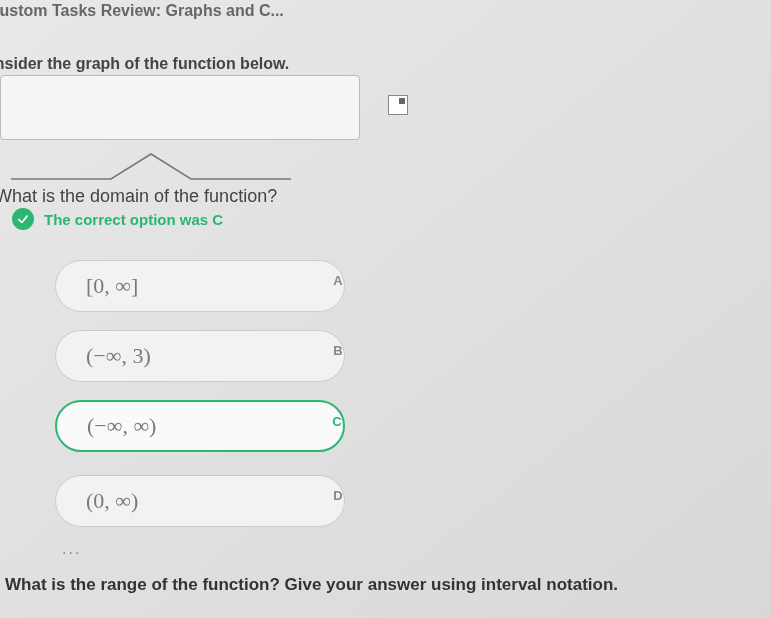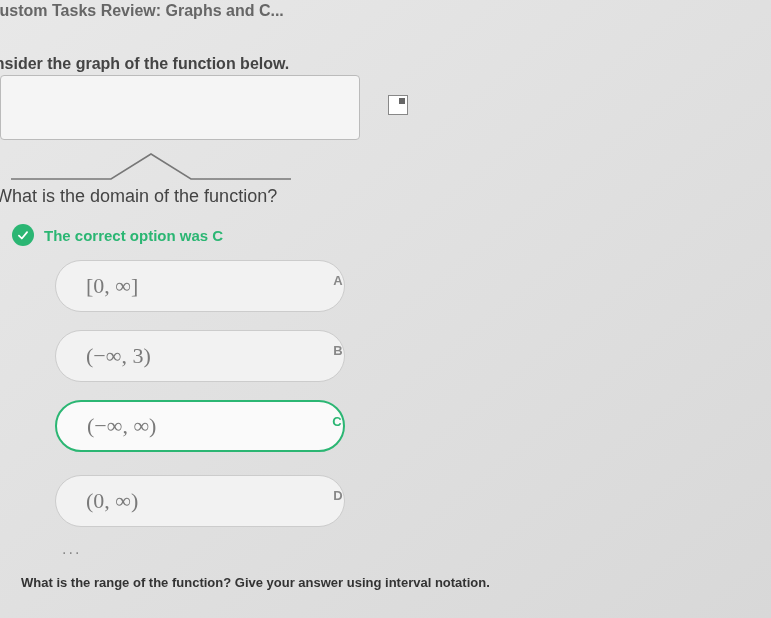--- a/index.html
+++ b/index.html
@@ -70,21 +70,21 @@
     .question1 {
       position: absolute;
       top: 186px;
       left: -5px;
       font-size: 18px;
       font-weight: 500;
       color: #444;
     }
     .feedback-row {
       position: absolute;
-      top: 224px;
+      top: 208px;
       left: 12px;
       display: flex;
       align-items: center;
       gap: 10px;
     }
     .check-icon {
       width: 22px;
       height: 22px;
       background: #2bb673;
       border-radius: 50%;
@@ -147,24 +147,23 @@
       top: 540px;
       left: 62px;
       color: #888;
       font-size: 16px;
       letter-spacing: 2px;
     }
     .question2 {
       position: absolute;
       top: 575px;
       left: 5px;
-      font-size: 13px;
+      font-size: 17px;
       font-weight: bold;
       color: #333;
-      margin-left: 16px;
     }
   </style>
 </head>
 <body>
 
 <div class="page-title">Custom Tasks Review: Graphs and C...</div>
 
 <div class="instruction">onsider the graph of the function below.</div>
 
 <div class="graph-box">

